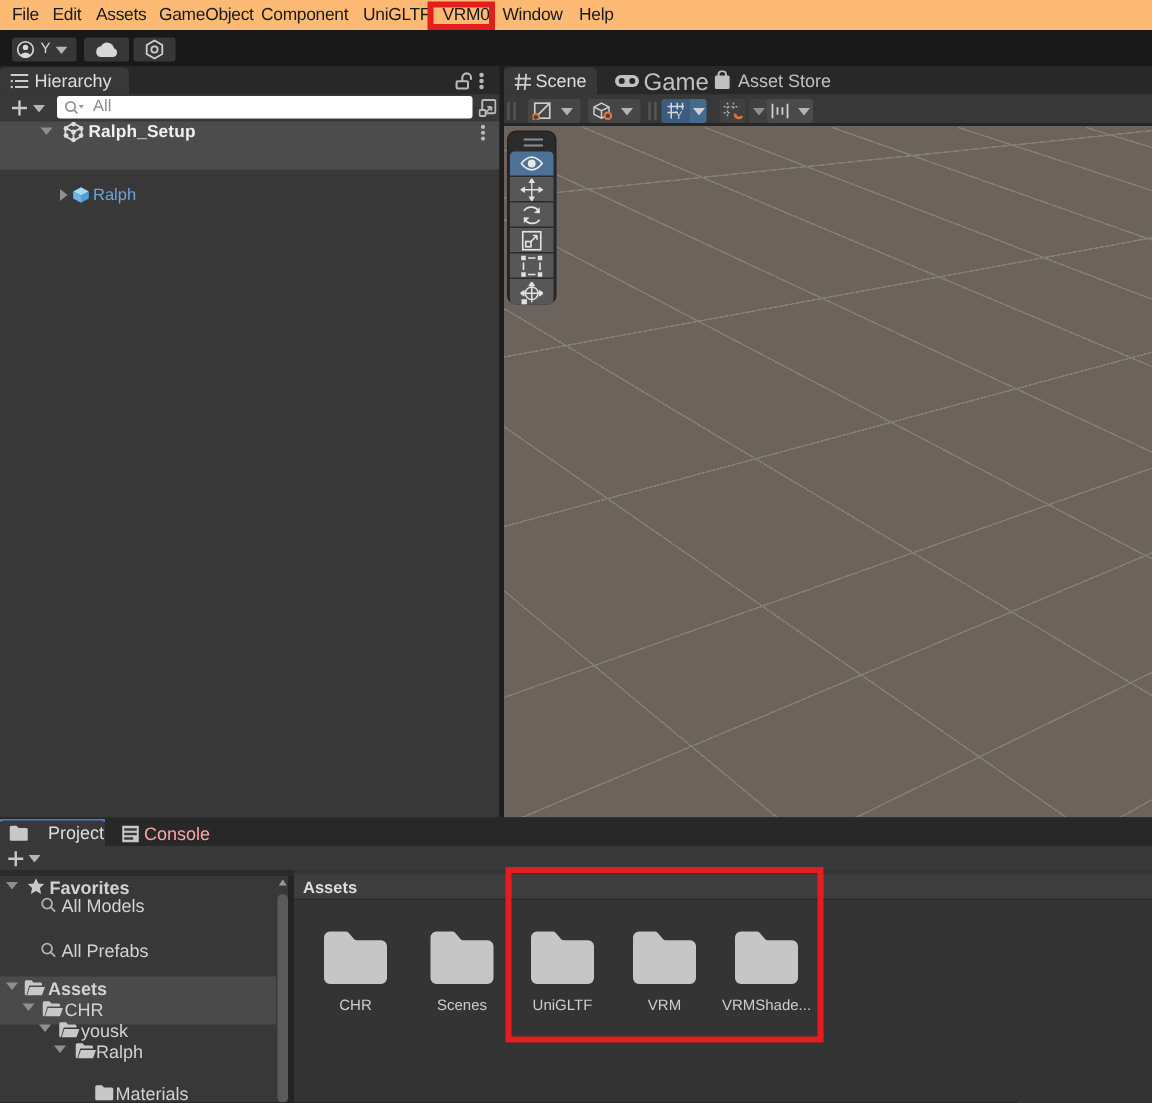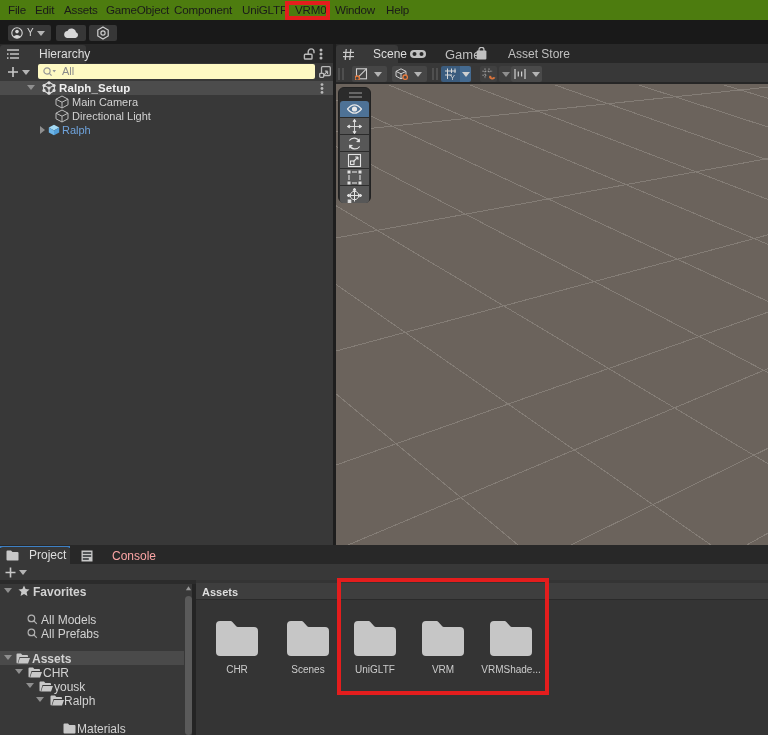--- a/index.html
+++ b/index.html
@@ -2,50 +2,50 @@
 <html><head>
 <meta charset="utf-8">
 <style>
 * { margin:0; padding:0; box-sizing:border-box; }
 html,body { width:768px; height:735px; overflow:hidden; background:#191919;
   font-family:"Liberation Sans", sans-serif; }
 #stage { position:relative; width:768px; height:735px; }
 svg { display:block; }
 
 
-#menubar { position:absolute; left:0; top:0; width:768px; height:20px; background:#4d7c0f; }
+#menubar { position:absolute; left:0; top:0; width:768px; height:20px; background:#fdba74; }
 #menubar span { position:absolute; top:3px; font-size:11.6px; color:#1a1a1a; white-space:nowrap;
   letter-spacing:-0.2px; }
 #vrm0box { position:absolute; left:285px; top:1px; width:45px; height:19px; border:4px solid #e41d1d; z-index:50; }
 
 
 #toolbar { position:absolute; left:0; top:20px; width:768px; height:24px; background:#191919; }
 .tbtn { position:absolute; top:5px; height:16px; background:#373737; border-radius:2px; }
 
 
 #hierarchy { position:absolute; left:0; top:44px; width:333px; height:501px; background:#383838; }
 #scenepanel { position:absolute; left:336px; top:44px; width:432px; height:439px; background:#383838; }
 #maindivider { position:absolute; left:333px; top:44px; width:3px; height:501px; background:#1e1e1e; }
 #bottompanel { position:absolute; left:0; top:545px; width:768px; height:190px; background:#383838; }
 
 .tabbar { position:absolute; left:0; top:0; width:100%; height:19px; background:#282828; }
 .tab { position:absolute; top:1px; height:18px; background:#383838; border-radius:3px 3px 0 0;
   color:#dedede; font-size:12px; }
-.tabtext { position:absolute; top:2px; white-space:nowrap;margin-left:16px; }
-
-.row { position:absolute; left:0; width:100%; height:14px; }
+.tabtext { position:absolute; top:2px; white-space:nowrap; }
+
+.row { position:absolute; left:0; width:100%; height:32px; }
 .rowtext { position:absolute; top:1px; font-size:12px; color:#d2d2d2; white-space:nowrap; }
 .tri-r { position:absolute; width:0; height:0; border-left:5px solid #8f8f8f;
   border-top:4px solid transparent; border-bottom:4px solid transparent; }
 .tri-d { position:absolute; width:0; height:0; border-top:5px solid #8f8f8f;
   border-left:4px solid transparent; border-right:4px solid transparent; }
 
 
 #hsearchrow { position:absolute; left:0; top:19px; width:100%; height:17px; background:#383838; }
-#hsearch { position:absolute; left:38px; top:1px; width:277px; height:15px; background:#fef9c3;
+#hsearch { position:absolute; left:38px; top:1px; width:277px; height:15px; background:#ffffff;
   border-radius:2px;padding-left:37px; }
 
 
 #viewport { position:absolute; left:0; top:40px; width:432px; height:461px; background:#6b635c; overflow:hidden; }
 
 
 #scenetoolbar { position:absolute; left:0; top:19px; width:100%; height:21px; background:#383838; border-bottom:2px solid #262626; }
 .stbtn { position:absolute; top:3px; height:16px; background:#464646; border-radius:2px; }
 
 
@@ -170,38 +170,20 @@
           <circle cx="2" cy="9.4" r="1.6" fill="#dcdcdc"></circle>
           <circle cx="7" cy="12.2" r="1.6" fill="#dcdcdc"></circle>
         </svg>
         <span class="rowtext" style="left:59px; color:#f0f0f0; font-size:11.5px; font-weight:bold; letter-spacing:0.1px;">Ralph_Setup</span>
         <svg class="icon" style="left:320px;top:2px;" width="4" height="11" viewBox="0 0 4 11">
           <circle cx="2" cy="1.6" r="1.4" fill="#b9b9b9"></circle>
             <circle cx="2" cy="5.5" r="1.4" fill="#b9b9b9"></circle>
             <circle cx="2" cy="9.4" r="1.4" fill="#b9b9b9"></circle>
         </svg>
       </div>
-      <div class="row" style="top:15px;">
-        <svg class="icon" style="left:55px;top:0px;" width="14" height="14" viewBox="0 0 14 14">
-          <g fill="none" stroke="#bdbdbd" stroke-width="1">
-            <path d="M7 1 L13 4.2 L13 9.8 L7 13 L1 9.8 L1 4.2 Z"></path>
-            <path d="M1 4.2 L7 7.2 L13 4.2 M7 7.2 L7 13"></path>
-          </g>
-        </svg>
-        <span class="rowtext" style="left:72px;font-size:11px;">Main Camera</span>
-      </div>
-      <div class="row" style="top:29px;">
-        <svg class="icon" style="left:55px;top:0px;" width="14" height="14" viewBox="0 0 14 14">
-          <g fill="none" stroke="#bdbdbd" stroke-width="1">
-            <path d="M7 1 L13 4.2 L13 9.8 L7 13 L1 9.8 L1 4.2 Z"></path>
-            <path d="M1 4.2 L7 7.2 L13 4.2 M7 7.2 L7 13"></path>
-          </g>
-        </svg>
-        <span class="rowtext" style="left:72px;font-size:11px;">Directional Light</span>
-      </div>
       <div class="row" style="top:43px;">
         <div class="tri-r" style="left:40px;top:3px;"></div>
         <svg class="icon" style="left:48px;top:1px;" width="12" height="12" viewBox="0 0 12 12">
           <path d="M6 0.8 L11.2 3.6 L6 6.4 L0.8 3.6 Z" fill="#a5dbf5"></path>
           <path d="M0.8 3.6 L6 6.4 L6 11.2 L0.8 8.4 Z" fill="#6db5e8"></path>
           <path d="M11.2 3.6 L6 6.4 L6 11.2 L11.2 8.4 Z" fill="#539fd9"></path>
         </svg>
         <span class="rowtext" style="left:62px; color:#6fa3dc;font-size:11px;">Ralph</span>
       </div>
     </div>
@@ -219,21 +201,21 @@
             <line x1="0" y1="7.6" x2="11" y2="7.6"></line>
           </g>
         </svg>
         <span class="tabtext" style="left:21px">Scene</span>
       </div>
       <svg class="icon" style="left:74px;top:6px;" width="16" height="8" viewBox="0 0 16 8">
         <rect x="0" y="0" width="16" height="8" rx="4" fill="#c0c0c0"></rect>
         <circle cx="4.5" cy="4" r="2" fill="#282828"></circle>
         <circle cx="11.5" cy="4" r="2" fill="#282828"></circle>
       </svg>
-      <span class="tabtext" style="left:93px; color:#c0c0c0; top:3px; position:absolute; font-size:13px;">Game</span>
+      <span class="tabtext" style="left:93px; color:#c0c0c0; top:3px; position:absolute; font-size:16px;">Game</span>
       <svg class="icon" style="left:140px;top:3px;" width="11" height="13" viewBox="0 0 11 13">
         <rect x="0.6" y="3.4" width="9.8" height="9" rx="1" fill="#c0c0c0"></rect>
         <path d="M3 5 L3 2.8 A2.5 2.5 0 0 1 8 2.8 L8 5" fill="none" stroke="#c0c0c0" stroke-width="1.3"></path>
       </svg>
       <span class="tabtext" style="left:156px; color:#c0c0c0; top:3px; position:absolute; font-size:12px;">Asset Store</span>
     </div>
     <div id="scenetoolbar">
       <svg class="icon" style="left:2px;top:5px;" width="6" height="12" viewBox="0 0 6 12">
         <line x1="1" y1="0" x2="1" y2="12" stroke="#565656" stroke-width="1.6"></line>
         <line x1="5" y1="0" x2="5" y2="12" stroke="#565656" stroke-width="1.6"></line>
@@ -412,21 +394,21 @@
     </div>
   </div>
 
   <div id="bottompanel">
     <div class="tabbar">
       <div style="position:absolute;left:0;top:1px;width:70px;height:2px;background:#3e80c4;"></div>
       <div class="tab" style="left:0; width:70px; top:2px; height:17px;">
         <svg class="icon" style="left:6px;top:3px;" width="13" height="11" viewBox="0 0 13 11">
           <path d="M0.5 1.5 A1 1 0 0 1 1.5 0.5 L5 0.5 L6.5 2 L11.5 2 A1 1 0 0 1 12.5 3 L12.5 10 A1 1 0 0 1 11.5 10.5 L1.5 10.5 A1 1 0 0 1 0.5 9.5 Z" fill="#c8c8c8"></path>
         </svg>
-        <span class="tabtext" style="left:13px; top:1px;text-align:right;">Project</span>
+        <span class="tabtext" style="left:32px; top:1px;text-align:right;">Project</span>
       </div>
       <svg class="icon" style="left:81px;top:5px;" width="12" height="12" viewBox="0 0 12 12">
         <rect x="0.5" y="0.5" width="11" height="11" fill="#c8c8c8"></rect>
         <rect x="1.8" y="2.2" width="8.4" height="1.6" fill="#33373a"></rect>
         <rect x="1.8" y="5.2" width="8.4" height="1.6" fill="#33373a"></rect>
         <rect x="1.8" y="8.2" width="6" height="1.6" fill="#33373a"></rect>
       </svg>
       <span class="tabtext" style="left:96px; color:#fca5a5; top:4px; position:absolute; font-size:12px;">Console</span>
     </div>
     <div id="prow2">
@@ -439,21 +421,21 @@
     </div>
     <div style="position:absolute;left:0;top:35px;width:196px;height:4px;background:#2b2b2b;z-index:5;"></div>
     <div id="ptree">
         <div class="row" style="top:4px;">
           <div class="tri-d" style="left:4px;top:4px;"></div>
           <svg class="icon" style="left:18px;top:1px;" width="12" height="12" viewBox="0 0 12 12">
             <path d="M6 0.5 L7.6 4 L11.5 4.4 L8.6 7 L9.4 11 L6 9 L2.6 11 L3.4 7 L0.5 4.4 L4.4 4 Z" fill="#c8c8c8"></path>
           </svg>
           <span class="rowtext" style="left:33px;font-weight:bold;">Favorites</span>
         </div>
-        <div class="row" style="top:32px;">
+        <div class="row" style="top:16px;">
           <svg class="icon" style="left:27px;top:2px;" width="11" height="11" viewBox="0 0 11 11">
             <circle cx="4.4" cy="4.4" r="3.3" fill="none" stroke="#b0b0b0" stroke-width="1.2"></circle>
             <line x1="6.9" y1="6.9" x2="9.8" y2="9.8" stroke="#b0b0b0" stroke-width="1.2"></line>
           </svg>
           <span class="rowtext" style="left:41px;">All Models</span>
         </div>
         <div class="row" style="top:46px;">
           <svg class="icon" style="left:27px;top:2px;" width="11" height="11" viewBox="0 0 11 11">
             <circle cx="4.4" cy="4.4" r="3.3" fill="none" stroke="#b0b0b0" stroke-width="1.2"></circle>
             <line x1="6.9" y1="6.9" x2="9.8" y2="9.8" stroke="#b0b0b0" stroke-width="1.2"></line>

